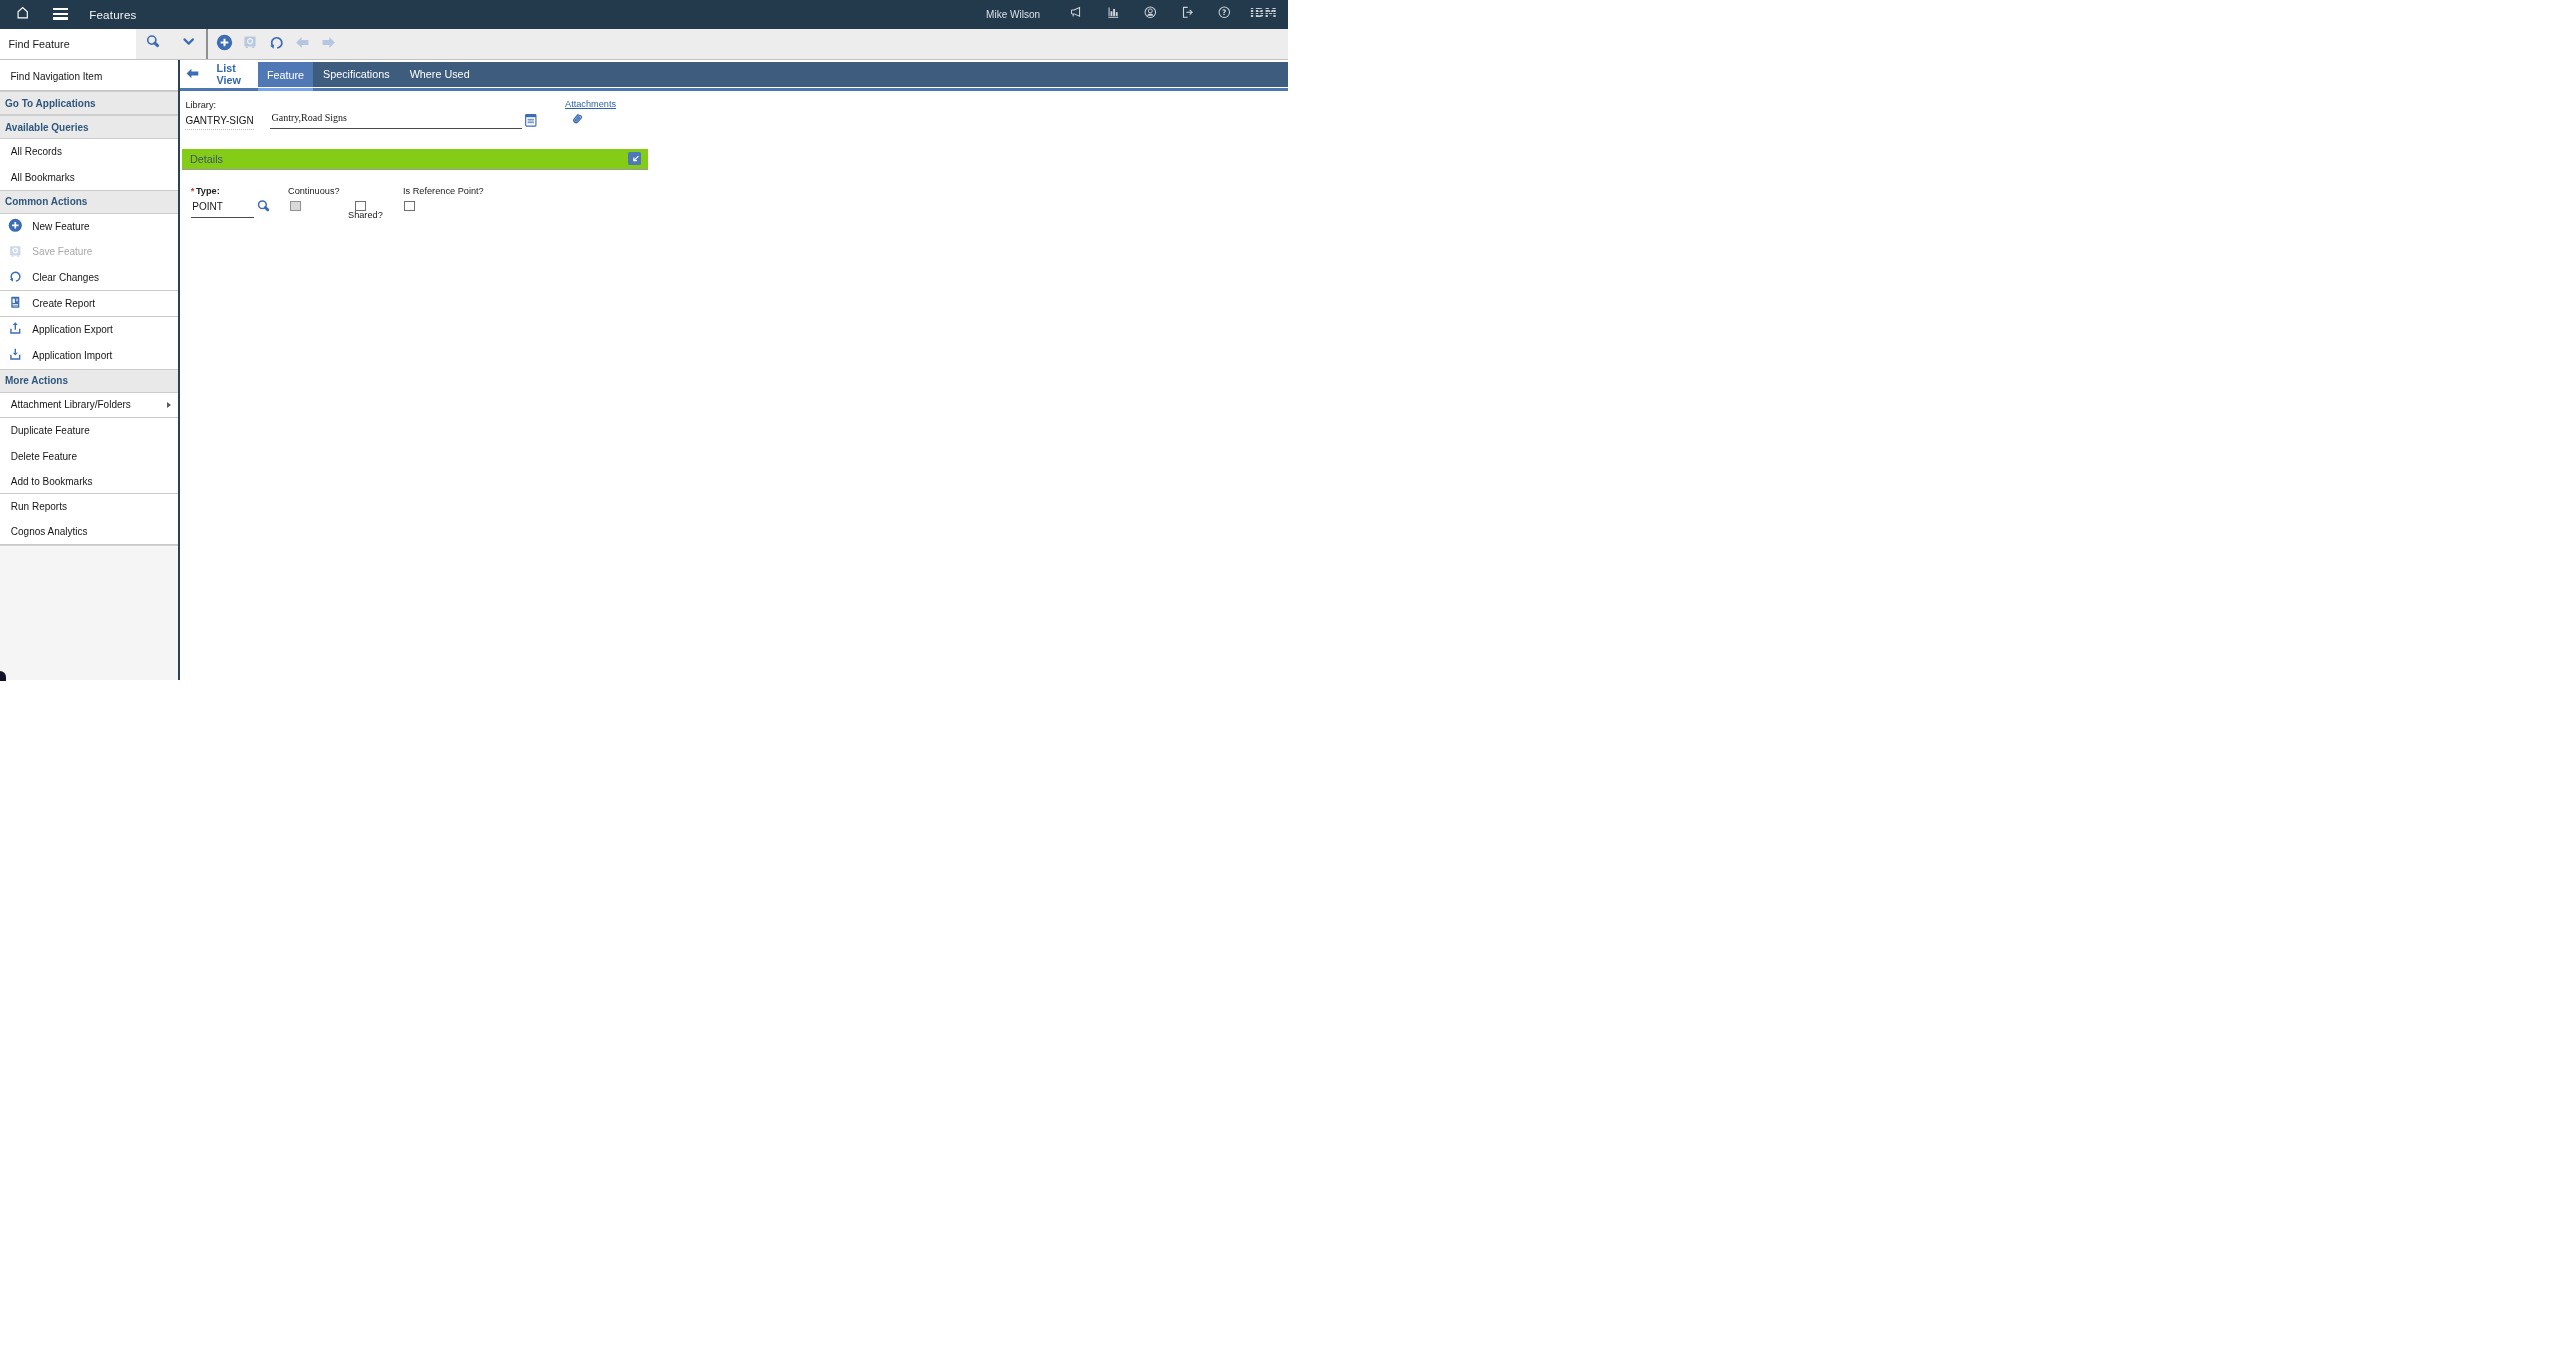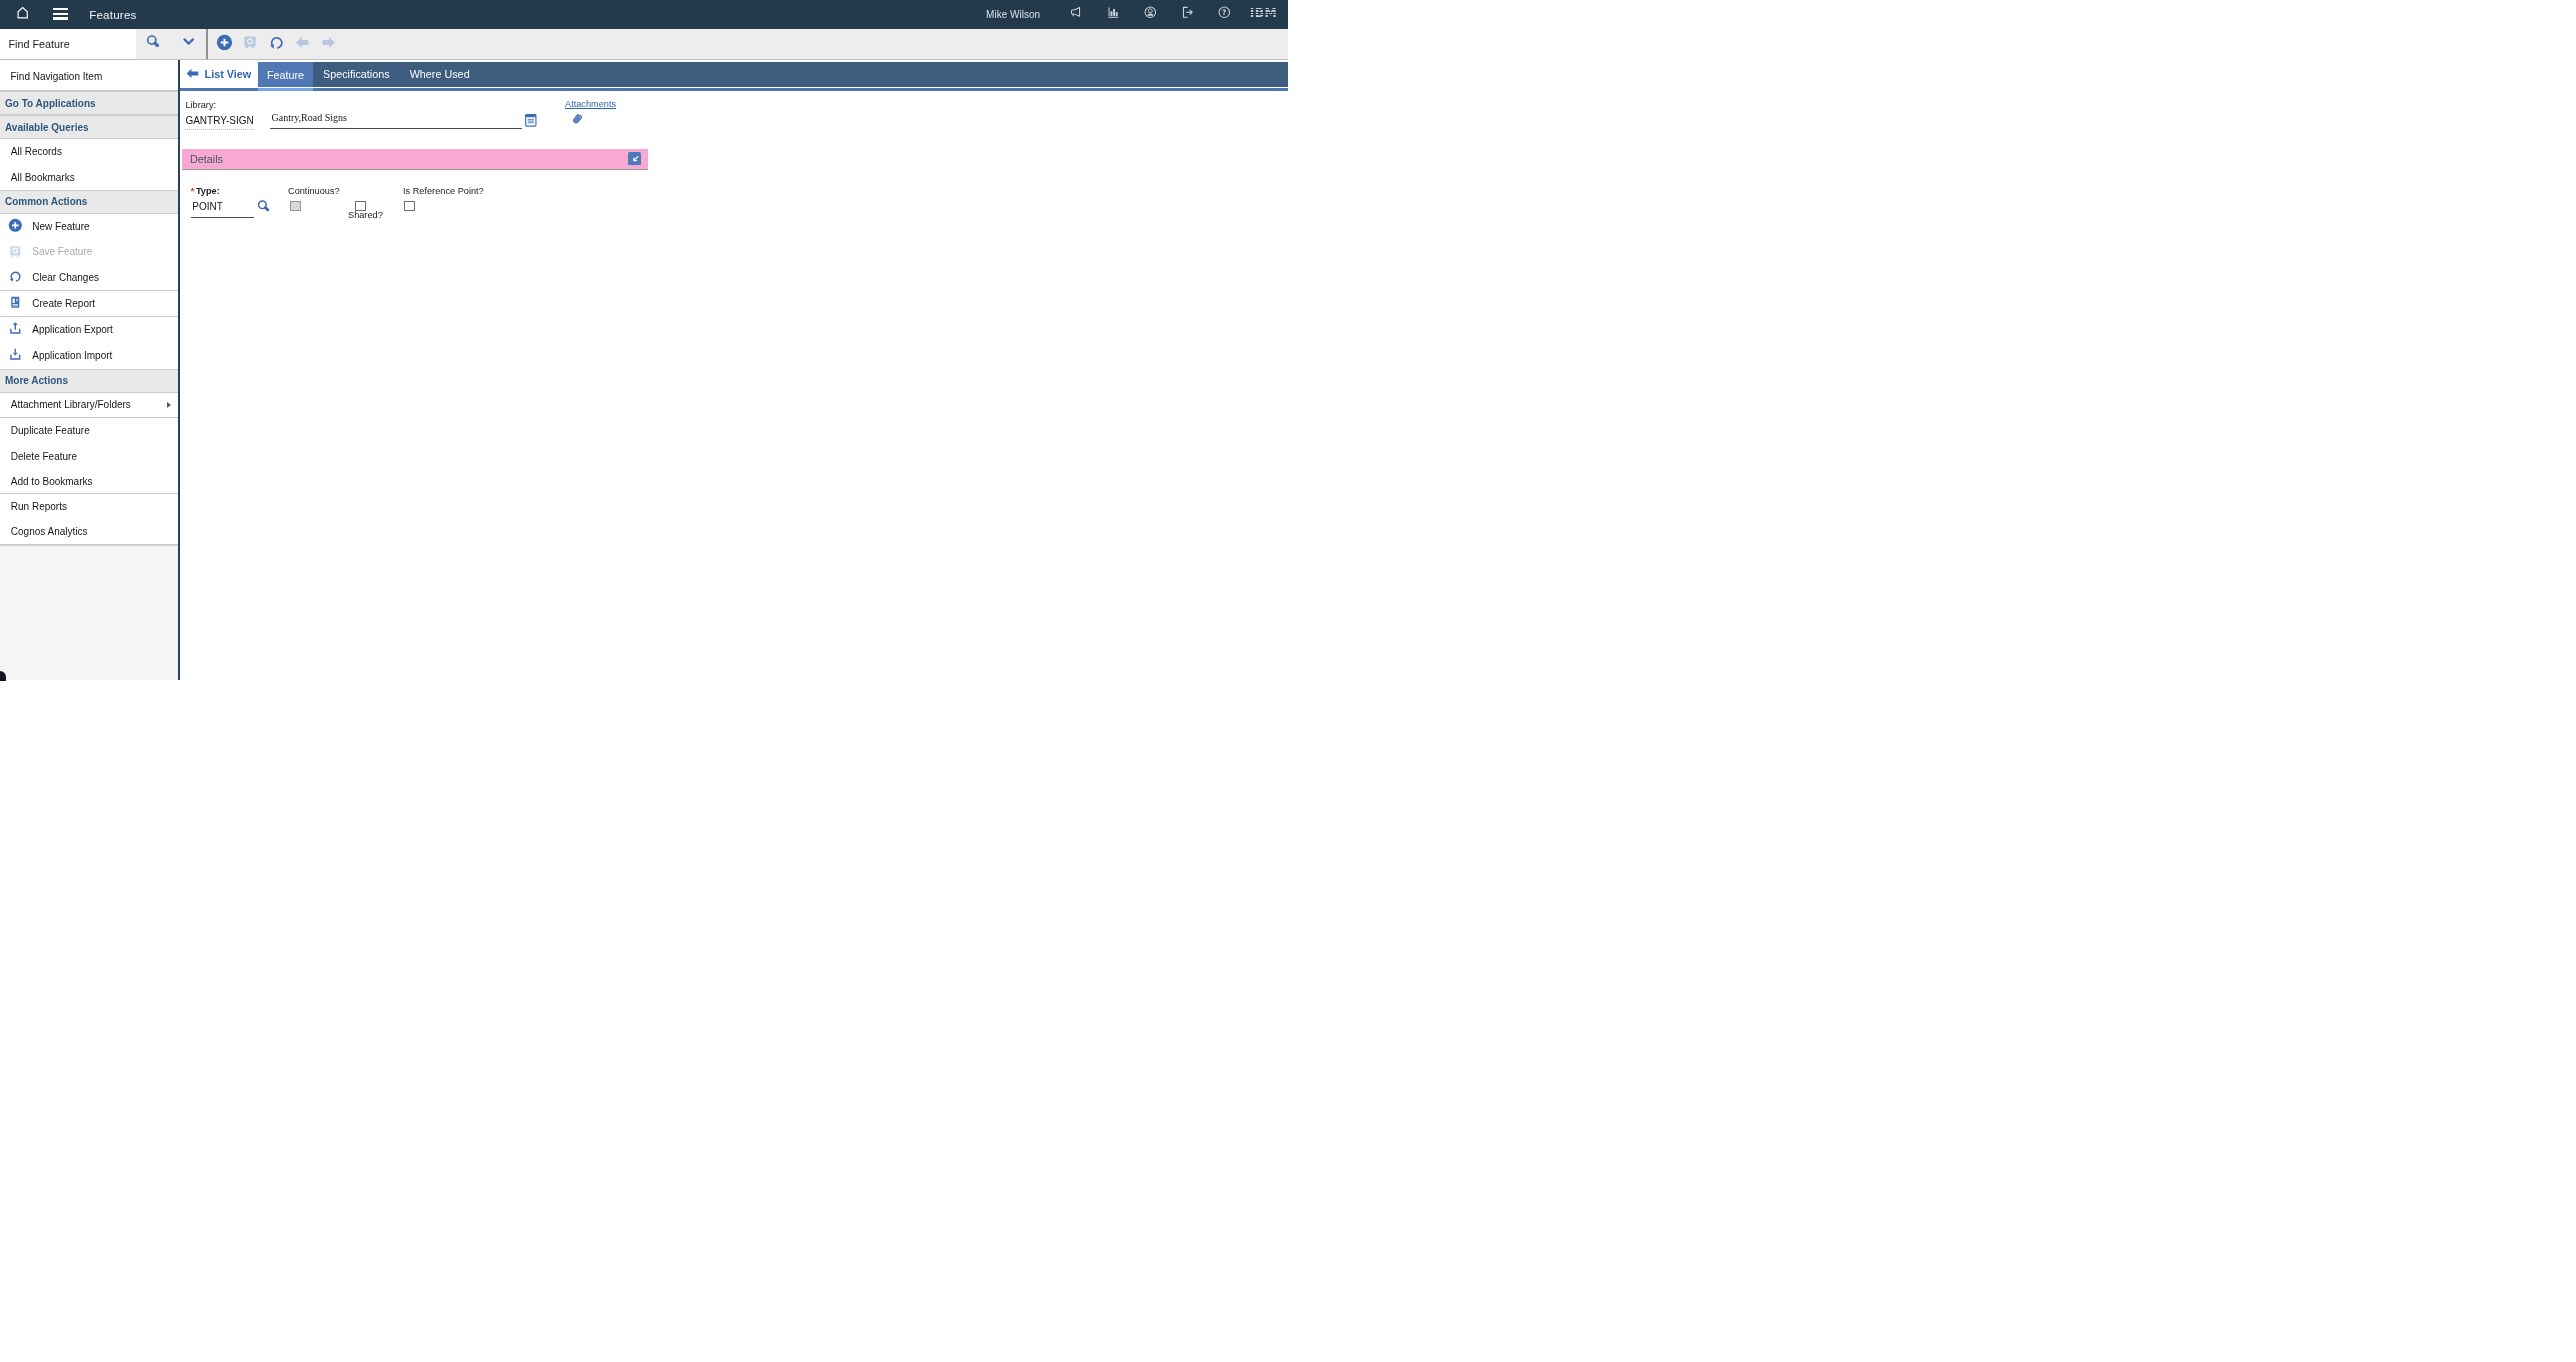--- a/index.html
+++ b/index.html
@@ -45,33 +45,33 @@
   .side-item.disabled { cursor:default; }
   .side-item.disabled .ilabel { color:#a9a9a9; }
   .subarrow { position:absolute; right:7px; top:9.2px; width:0; height:0; border-left:4.6px solid #5a5a5a; border-top:3.9px solid transparent; border-bottom:3.9px solid transparent; }
   .side-filler { flex:1; background:#f5f5f5; border-top:0.8px solid #d2d2d2; }
 
   
   .main { flex:1; position:relative; background:#fff; }
   .tabbar { position:absolute; left:0; right:0; top:2.3px; height:25.4px; background:#3d5c7e; display:flex; }
   .tab-strip { position:absolute; left:0; right:0; top:28px; height:3.1px; background:#4d77b0; }
   .tab-strip-active { position:absolute; left:78px; width:55px; top:28px; height:3.1px; background:#76a5ea; }
-  .listview-cell { width:78px; background:#fff; display:flex; align-items:center; padding-left:6.2px; cursor:pointer; }
+  .listview-cell { width:78px; background:#fff; display:flex; align-items:center; padding-left:6.2px; cursor:pointer;gap:12px; }
   .listview-cell .lv-label { margin-left:5.4px; font-size:10.8px; font-weight:bold; color:#3366b0; }
   .tab { display:flex; align-items:center; padding:0 10px; color:#fff; font-size:10.8px; cursor:pointer; }
   .tab.active { background:#5078b5; width:55px; padding:12px; justify-content:center; }
 
   .flabel { position:absolute; font-size:9.2px; color:#222; }
   .fvalue { position:absolute; font-size:10px; color:#161616; }
   .feature-id { border-bottom:1.5px dotted #bcbcbc; padding-bottom:3.9px; min-width:65px; }
   .desc-input { position:absolute; left:90px; top:51px; width:252px; border:none; outline:none; border-bottom:1.5px solid #4a4a4a; font-size:10px; color:#161616; padding:1.5px 1.5px 4.6px; background:transparent; font-family:Liberation Serif, serif; }
   .iconbtn { position:absolute; background:none; border:none; padding:0; cursor:pointer; display:flex; }
   .attach-link { position:absolute; left:385px; top:39px; font-size:9.2px; color:#2f62ae; text-decoration:underline; cursor:pointer; }
 
-  .details-bar { position:absolute; left:1.5px; top:89px; width:466px; height:21px; background:#f9a8d4; border-bottom:1.5px solid #9a9a9a; display:flex; align-items:center; padding-left:8.5px; }
+  .details-bar { position:absolute; left:1.5px; top:89px; width:466px; height:21px; background:#84cc16; border-bottom:1.5px solid #9a9a9a; display:flex; align-items:center; padding-left:8.5px; }
   .details-title { font-size:10.8px; color:#3f566b; }
   .collapse-btn { margin-left:auto; margin-right:6.2px; width:13px; height:13px; background:#4d79b9; border:none; border-radius:1.5px; display:flex; align-items:center; justify-content:center; cursor:pointer; padding:0; }
 
   .req { color:#d8372c; margin-right:1.5px; font-weight:bold; }
   .bold-label { font-weight:bold; }
   .type-input { position:absolute; left:10.8px; top:140px; width:63px; border:none; outline:none; border-bottom:1.5px solid #4a4a4a; font-size:10px; color:#161616; padding:1.5px 1.5px 5.4px; font-family:inherit; }
   .checkbox { position:absolute; width:10.8px; height:10.8px; background:#fff; border:0.8px solid #6f6f6f; cursor:pointer; }
   .checkbox.disabled { background:#d9d9d9; border-color:#929292; cursor:default; }
 
   .corner-blob { position:absolute; left:0; bottom:0; width:6.2px; height:10px; background:#131328; border-radius:0 8.5px 0 0; }

